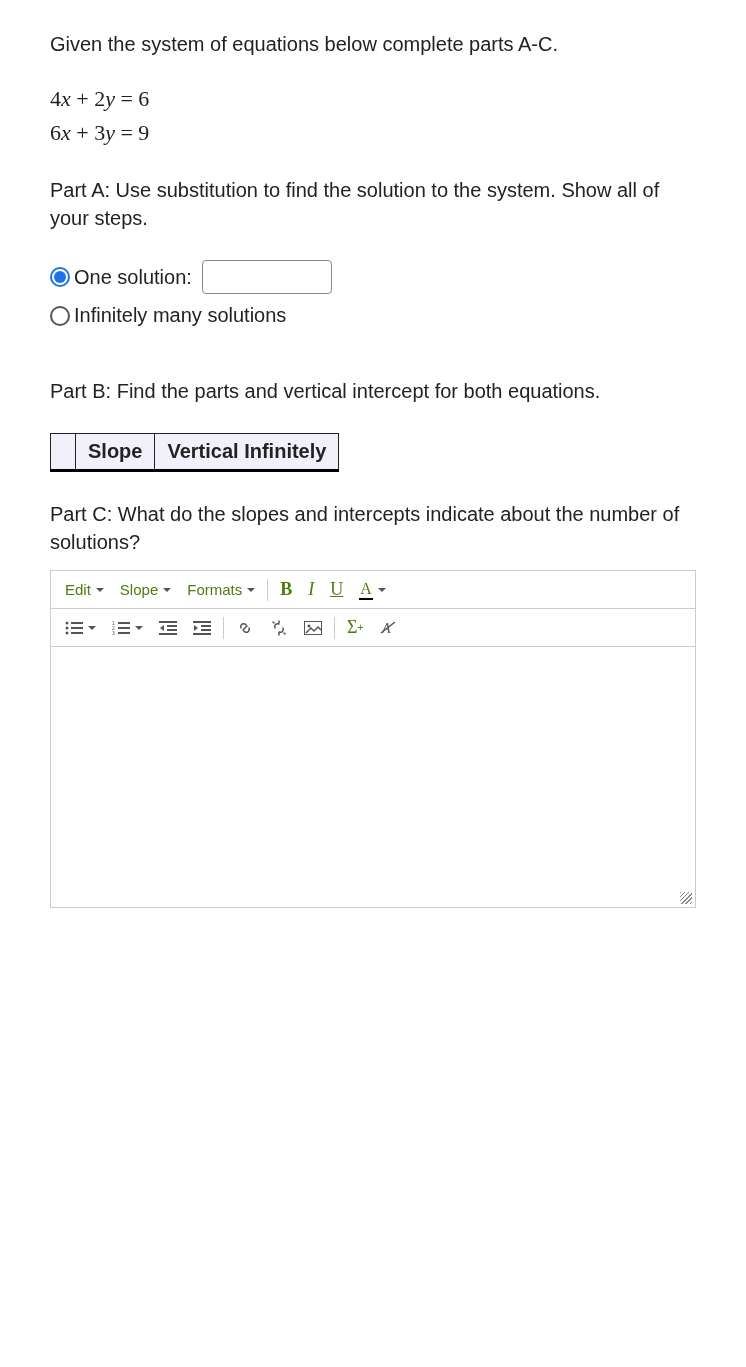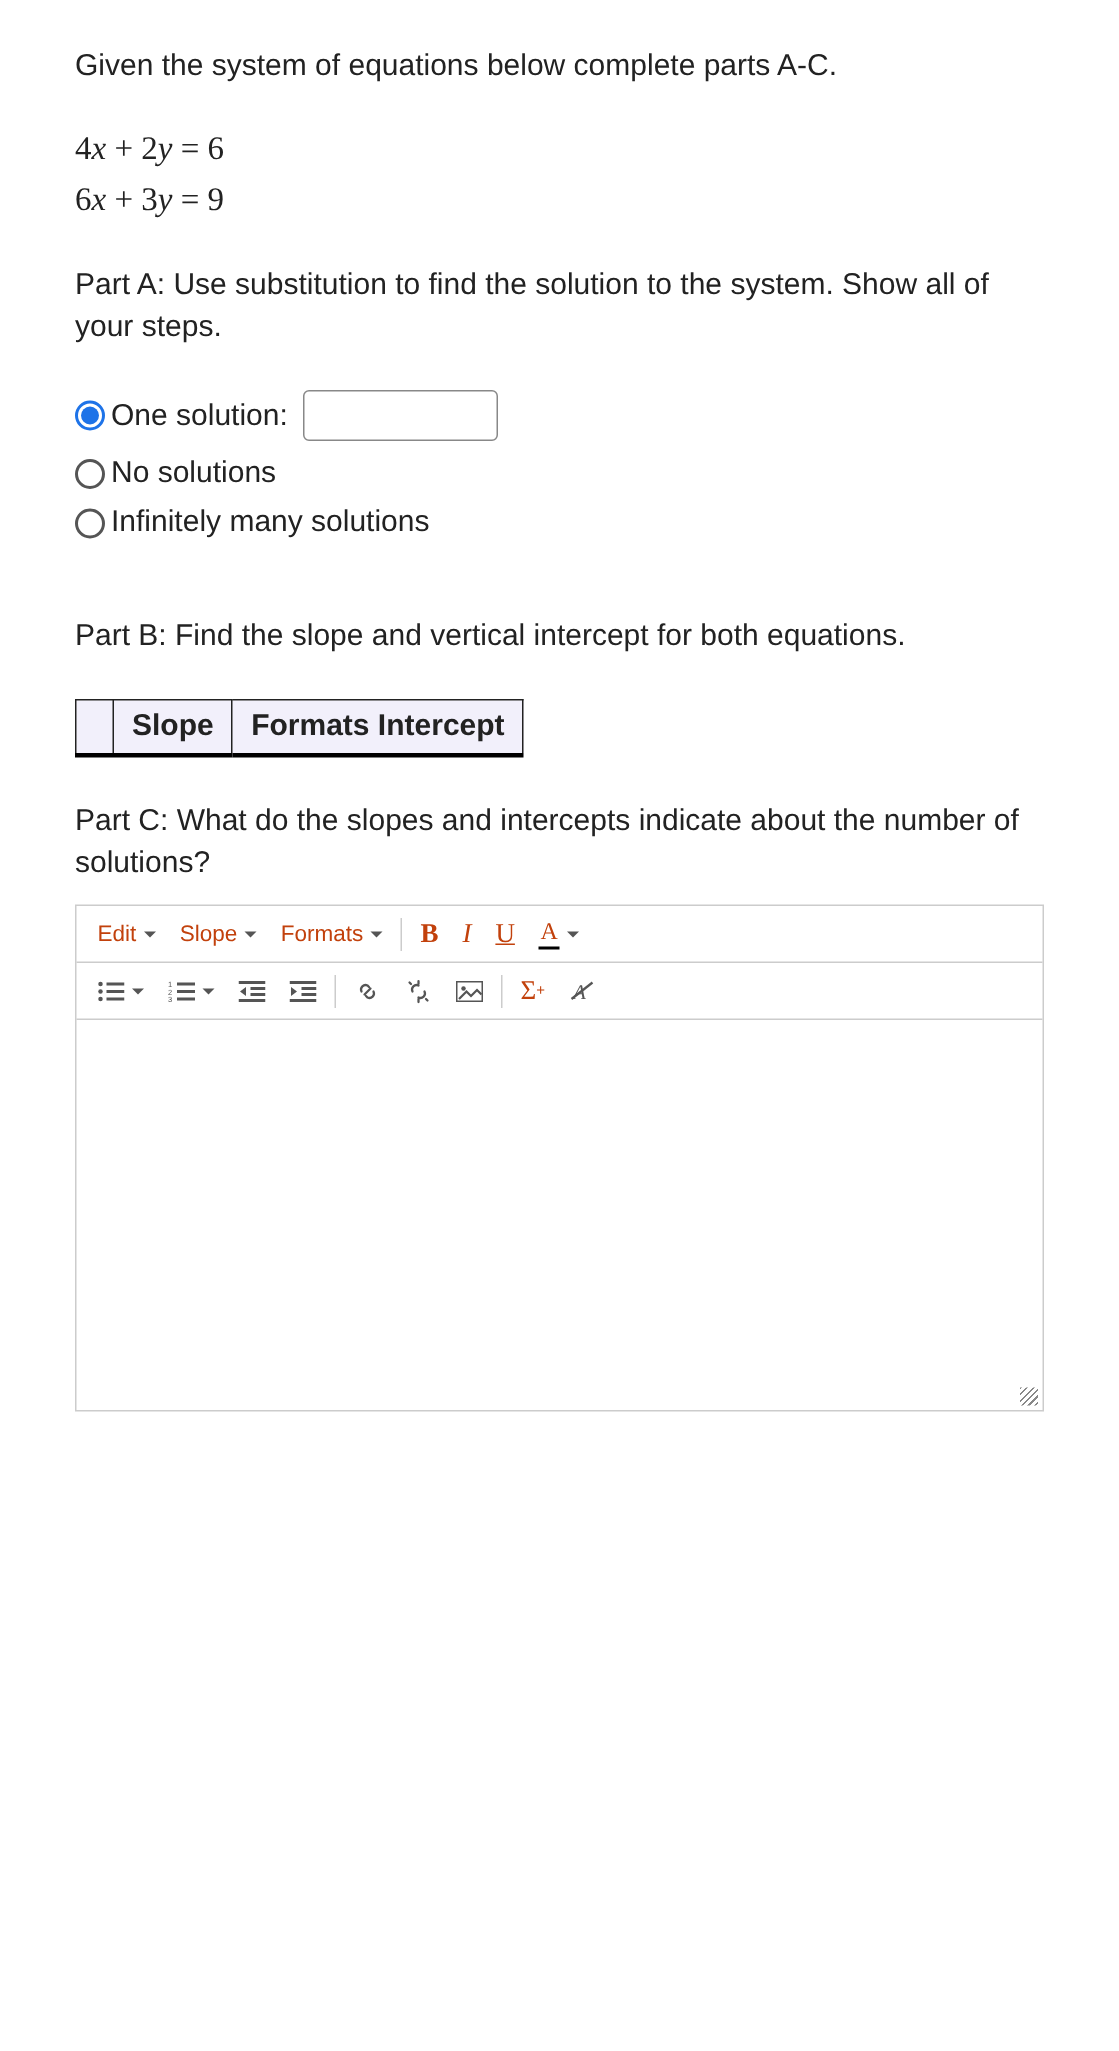--- a/index.html
+++ b/index.html
@@ -37,21 +37,21 @@
   .tbl { border-collapse: collapse; margin-bottom: 28px; }
   .tbl th, .tbl td { border: 1px solid #222; padding: 6px 12px; text-align: center; background:#f2f0fb; }
   .tbl th { font-weight: bold; font-size: 20px; }
   .tbl .rowlabel { font-family: "Times New Roman", serif; font-style: italic; font-size: 20px; background:#f2f0fb;}
   .tbl .corner { background:#f2f0fb; }
   .mini-input { width: 56px; height: 28px; border:1px solid #888; border-radius:3px; background:#fff; display:inline-block;}
   .header-rule td, .header-rule th { border-bottom: 3px solid #000; }
 
   .editor { border:1px solid #ccc; margin-top: 14px; }
   .toolbar-row { display:flex; align-items:center; border-bottom:1px solid #ccc; padding:4px 6px; flex-wrap:wrap;}
-  .tb-btn { display:inline-flex; align-items:center; justify-content:center; padding:4px 6px; margin:0 2px; font-size:15px; color:#c2410c; cursor:pointer; position:relative;}
+  .tb-btn { display:inline-flex; align-items:center; justify-content:center; padding:4px 6px; margin:0 2px; font-size:15px; color:#4d7c0f; cursor:pointer; position:relative;}
   .tb-btn.menu::after { content:""; border:4px solid transparent; border-top-color:#555; margin-left:5px; margin-top:4px;}
   .tb-sep { width:1px; height:22px; background:#ccc; margin:0 4px;}
   .tb-bold { font-weight:bold; font-family:"Times New Roman",serif; font-size:18px;}
   .tb-italic { font-style:italic; font-family:"Times New Roman",serif; font-size:18px;}
   .tb-under { text-decoration: underline; font-family:"Times New Roman",serif; font-size:18px;}
   .tb-a { font-family:"Times New Roman",serif; font-size:16px; border-bottom:2px solid #000; padding:0 1px 0px;}
   .editor-body { min-height: 260px; position:relative;}
   .resize { position:absolute; right:3px; bottom:3px; width:12px; height:12px;
      background: repeating-linear-gradient(135deg, #888 0 1px, transparent 1px 3px);}
   svg { display:block; }
@@ -69,36 +69,32 @@
 <div class="part-text">Part A: Use substitution to find the solution to the system. Show all of your steps.</div>
 
 <div class="radio-group">
   <div class="radio-row">
     <span class="radio selected"></span>
     <span class="radio-label">One solution:</span>
     <span class="text-input"></span>
   </div>
   <div class="radio-row">
     <span class="radio"></span>
-    <span class="radio-label">No solutions</span>
-  </div>
-  <div class="radio-row">
-    <span class="radio"></span>
     <span class="radio-label">Infinitely many solutions</span>
   </div>
 </div>
 
-<div class="part-text">Part B: Find the slope and vertical intercept for both equations.</div>
+<div class="part-text">Part B: Find the parts and vertical intercept for both equations.</div>
 
 <table class="tbl">
   <tbody>
       <tr class="header-rule">
     <th class="corner"></th>
     <th>Slope</th>
-    <th>Formats Intercept</th>
+    <th>Vertical Infinitely</th>
   </tr>
 </tbody>
   </table>
 
 <div class="part-text" style="margin-bottom:10px;">Part C: What do the slopes and intercepts indicate about the number of solutions?</div>
 
 <div class="editor">
   <div class="toolbar-row">
     <span class="tb-btn menu">Edit</span>
     <span class="tb-btn menu">Slope</span>

